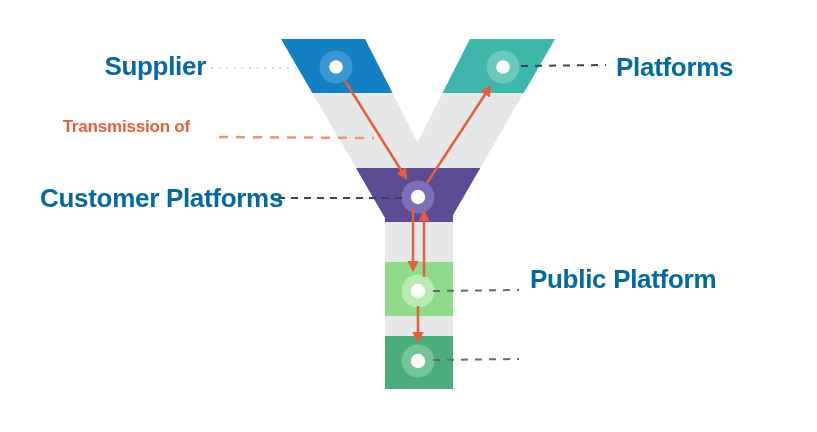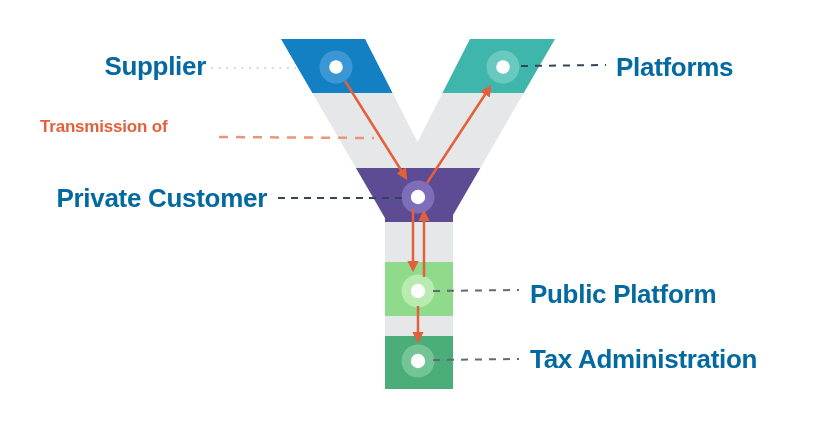--- a/index.html
+++ b/index.html
@@ -17,27 +17,28 @@
     color:#0369a1;
     font-size:26px;
     letter-spacing:-0.3px;
     white-space:nowrap;
     line-height:32px;
   }
   .label.right{text-align:right;}
   .supplier-label{left:56px;top:50px;width:150px;}
   .customer-label{left:616px;top:51px;}
   .private-label{left:40px;top:182px;width:227px;}
-  .public-label{left:530px;top:278px;}
+  .public-label{left:530px;top:263px;}
   .tax-label{left:530px;top:343px;}
   .transmission-label{
     left:40px;top:116px;width:150px;
     color:#e4603a;
     font-size:17px;
     line-height:21px;
+    text-align:right;
     letter-spacing:-0.2px;
   }
 </style>
 </head>
 <body>
 
 <div class="canvas">
 
   <svg width="817" height="432" viewBox="0 0 817 432">
     <defs>
@@ -88,20 +89,19 @@
     <line x1="211" y1="68" x2="296" y2="68" stroke-width="2.2" stroke-dasharray="2 5.6" stroke="#d4dae0"></line>
     <line x1="219" y1="137" x2="374" y2="138" stroke-width="2.5" stroke-dasharray="9 8" stroke="#ef9477"></line>
     <line x1="278" y1="198" x2="403" y2="198" stroke-width="2" stroke-dasharray="7 6" stroke="#33475b"></line>
     <line x1="521" y1="66" x2="606" y2="65" stroke-width="2" stroke-dasharray="7 7" stroke="#33475b"></line>
     <line x1="433" y1="291" x2="519" y2="290" stroke-width="2" stroke-dasharray="7 7" stroke="#5f6c76"></line>
     <line x1="433" y1="360" x2="519" y2="359" stroke-width="2" stroke-dasharray="7 7" stroke="#5f6c76"></line>
   </svg>
 
   <div class="label right supplier-label">Supplier</div>
   <div class="label customer-label">Platforms</div>
-  <div class="label right private-label">Private Customer</div>
+  <div class="label right private-label">Customer Platforms</div>
   <div class="label public-label">Public Platform</div>
-  <div class="label tax-label">Tax Administration</div>
   <div class="label transmission-label">
     <div>Transmission of</div>
   </div>
 
 </div>
 
 </body></html>

